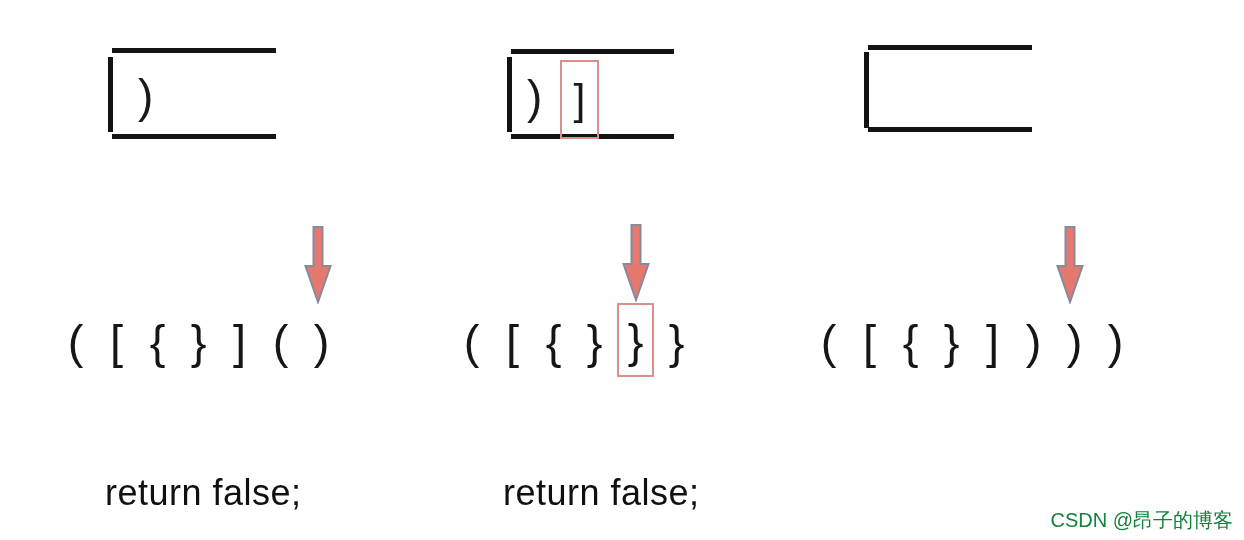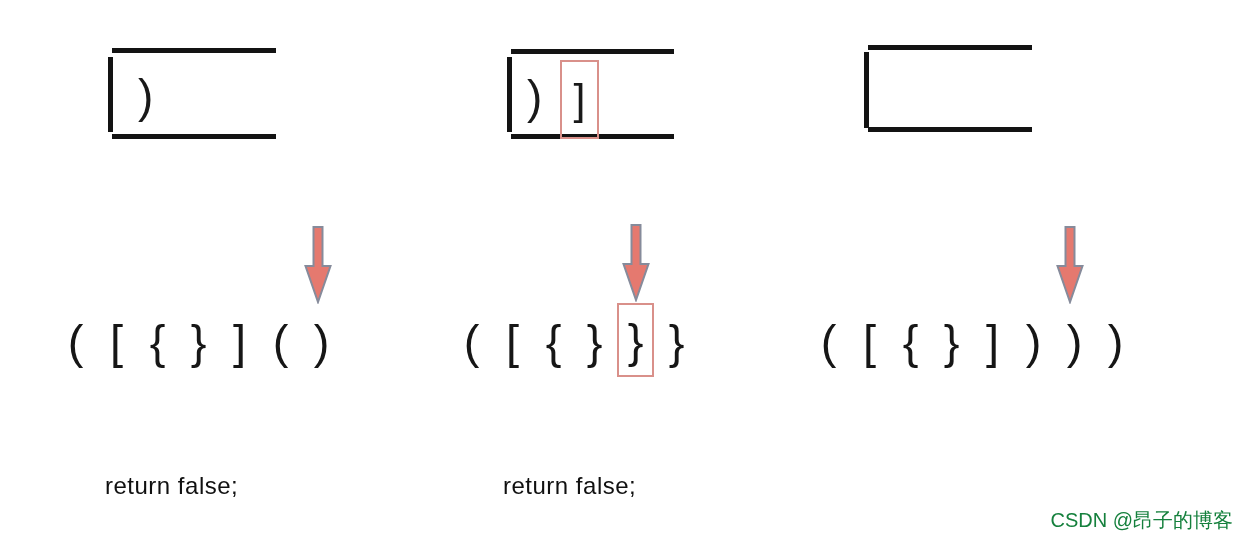--- a/index.html
+++ b/index.html
@@ -28,21 +28,21 @@
   .cell{
     width:41px;height:70px;display:flex;align-items:center;justify-content:center;
     font-size:47px;color:#161616;
   }
   .cell.boxed{
     width:37px;height:74px;margin:-3px 2px 0 2px;box-sizing:border-box;
     border:2px solid #d9908a;
   }
   
   .result{
-    position:absolute;top:472px;font-size:24px;color:#101010;letter-spacing:0.5px;
+    position:absolute;top:472px;font-size:36px;color:#101010;letter-spacing:0.5px;
   }
   
   .watermark{
     position:absolute;right:11px;bottom:6px;font-size:20px;color:#15803d;
     text-shadow:0 1px 0 #ffffff;
   }
 </style>
 </head>
 <body>
 

